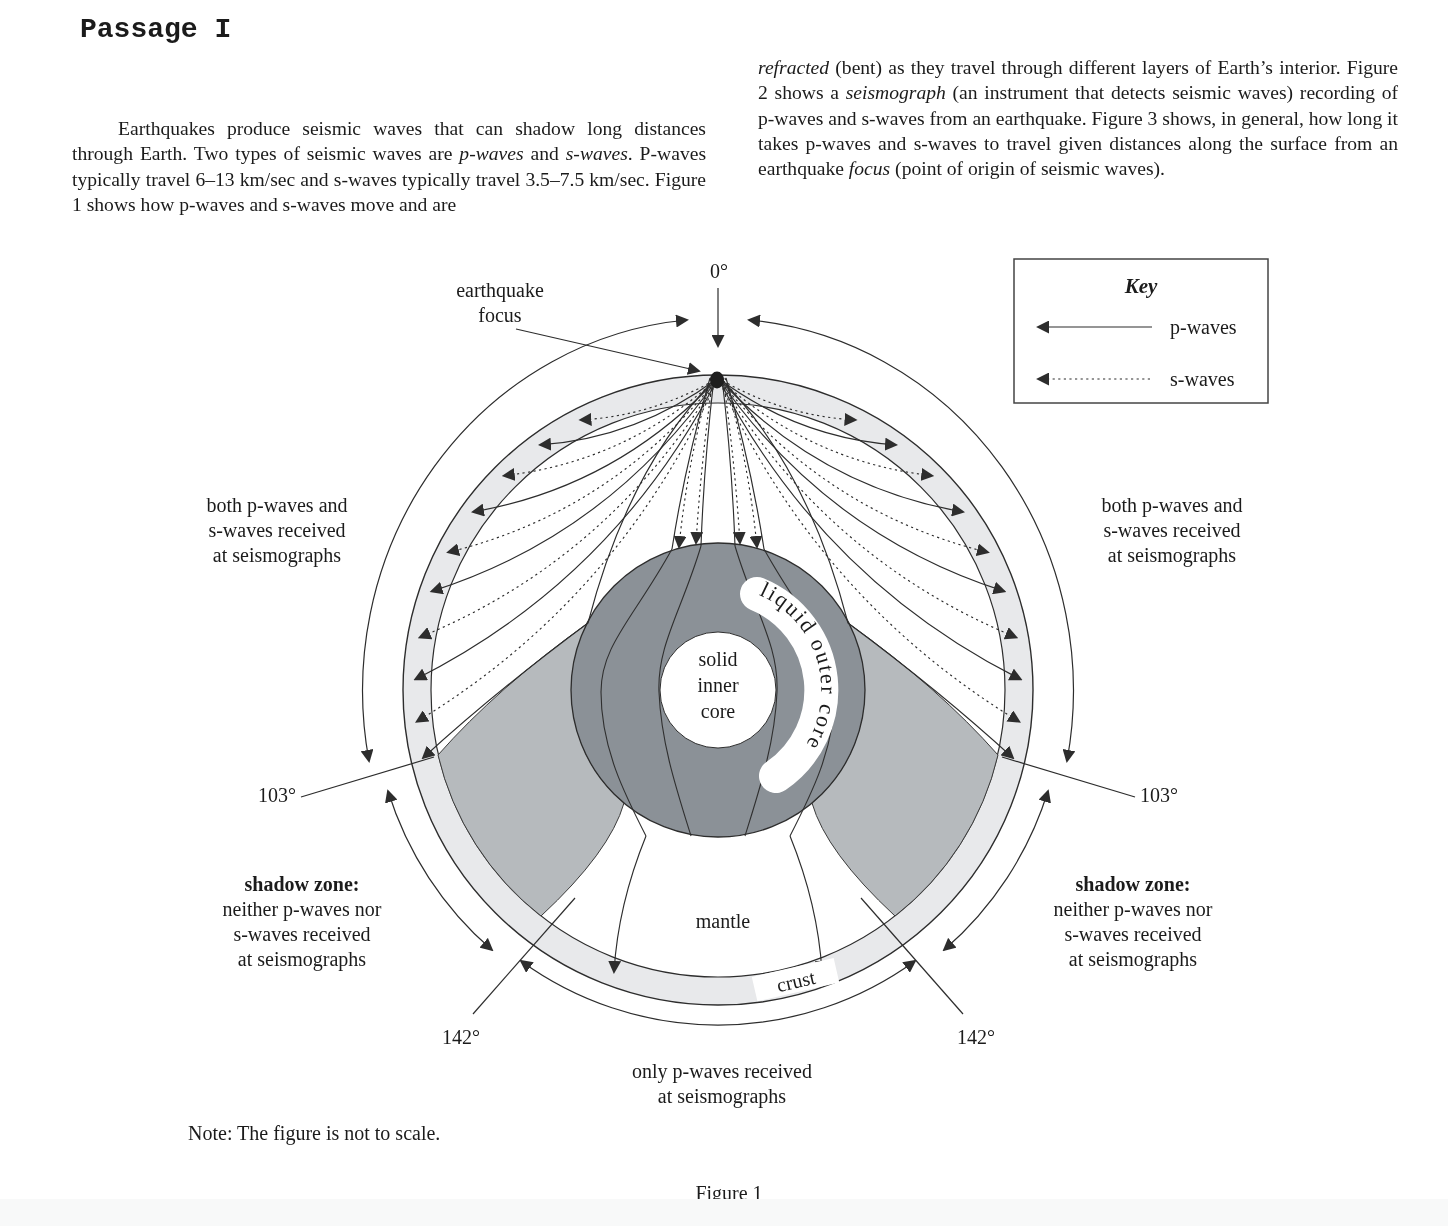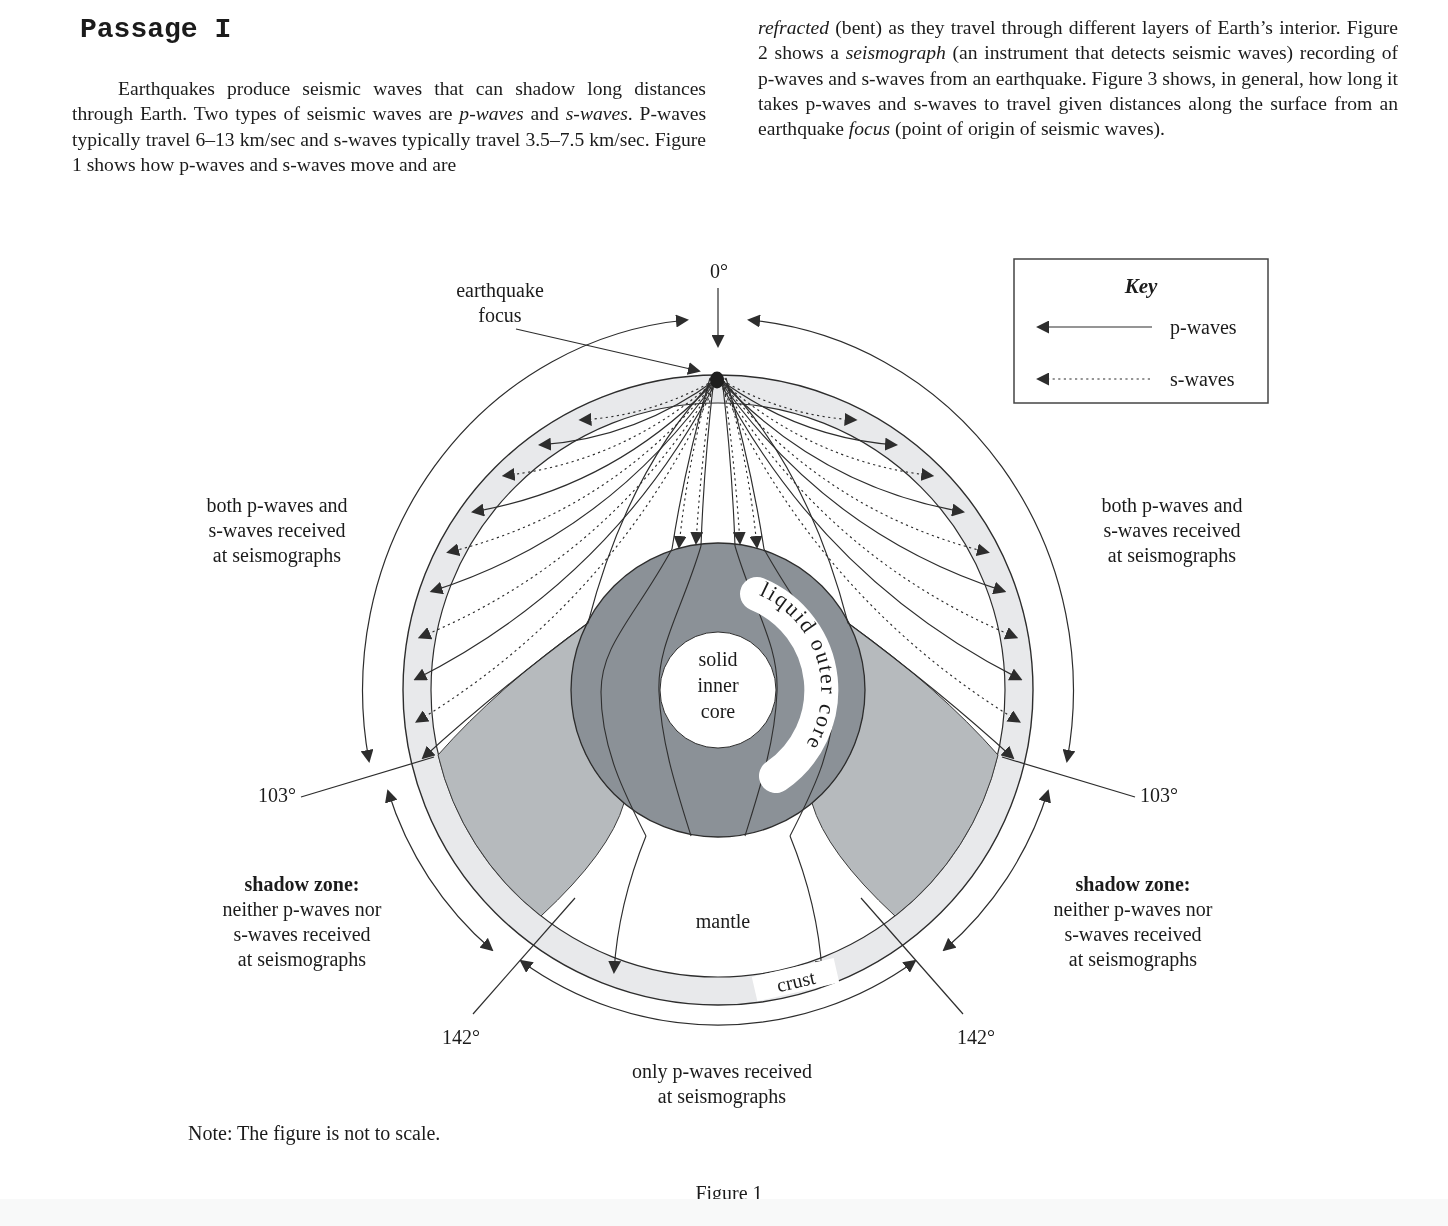--- a/index.html
+++ b/index.html
@@ -1,20 +1,20 @@
 <!DOCTYPE html>
 <html><head>
 <meta charset="utf-8">
 <style>
   html,body{margin:0;padding:0;background:#fff;}
   body{width:1448px;height:1226px;position:relative;overflow:hidden;
        font-family:"Liberation Serif", serif;color:#1b1b1b;}
   .heading{position:absolute;left:72px;top:14px;
            font-family:Liberation Mono, monospace;font-weight:bold;font-size:28px;margin-left:8px;}
-  .col{position:absolute;font-size:19.6px;line-height:25.3px;text-align:justify;}
+  .col{position:absolute;font-size:19.6px;line-height:25.3px;text-align:justify;margin-top:40px;}
   .col p{margin:0;}
   .col.left{left:72px;top:76px;width:634px;}
   .col.right{left:758px;top:15px;width:640px;}
   .col.left p{text-indent:46px;}
   .it{font-style:italic;}
   .figwrap{position:absolute;left:0;top:236px;width:1448px;height:990px;}
   svg text{font-family:"Liberation Serif", serif;font-size:20px;fill:#1b1b1b;}
   svg text.bold{font-weight:bold;}
   svg text.keytitle{font-weight:bold;font-style:italic;font-size:21px;}
   svg text.curved{font-size:22px;letter-spacing:2px;}

